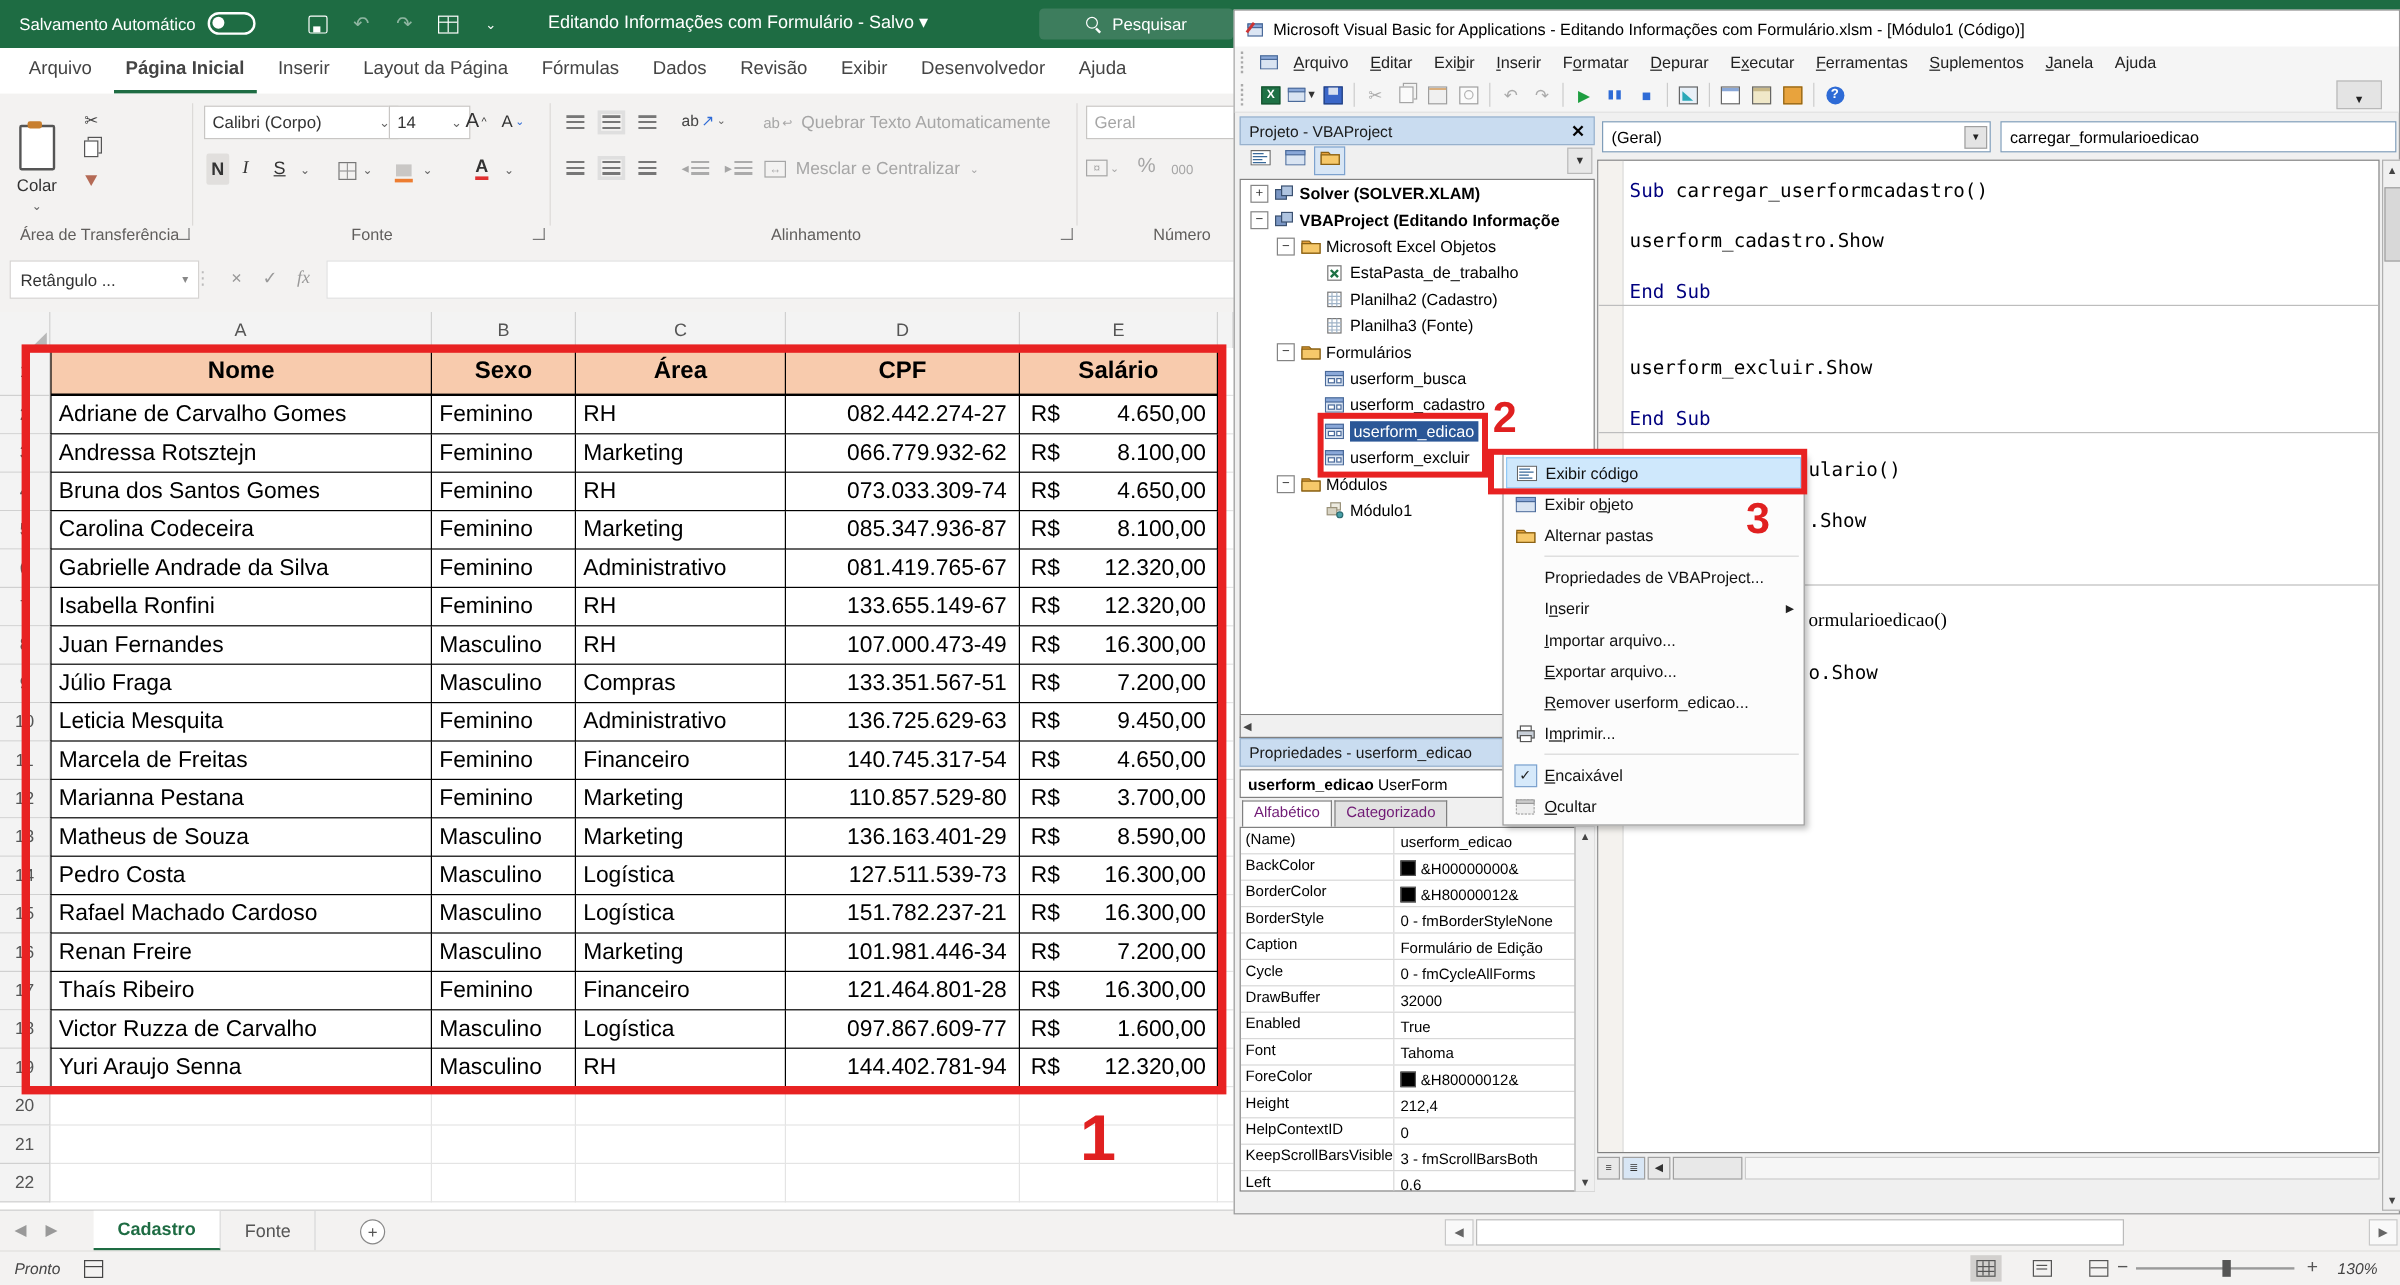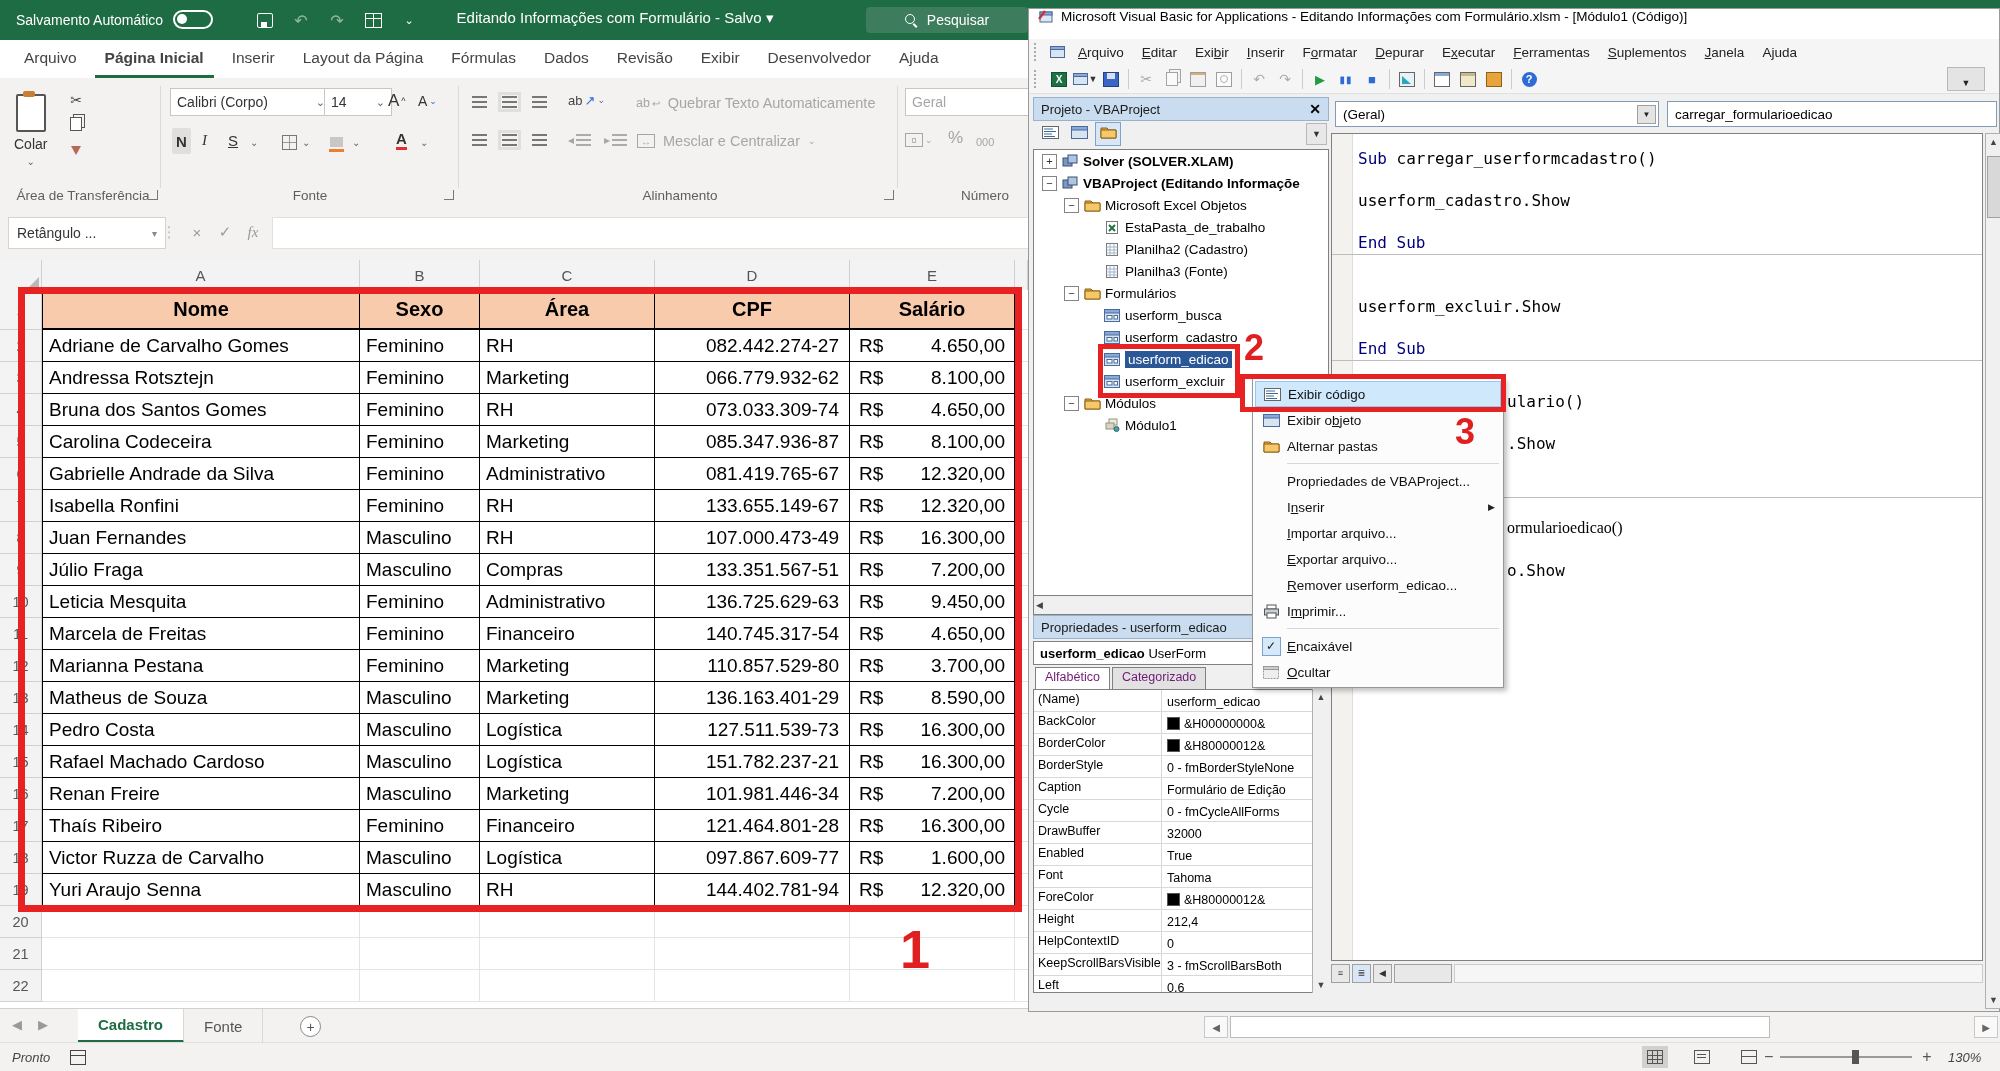--- a/index.html
+++ b/index.html
@@ -86,21 +86,21 @@
   .vicon.act{background:#D2D0CE;}
   .vg{width:14px;height:12px;border:1.3px solid #555;}
   .vg.grid{background:linear-gradient(#555,#555) 0 4px/14px 1px no-repeat,linear-gradient(#555,#555) 0 8px/14px 1px no-repeat,linear-gradient(#555,#555) 4px 0/1px 12px no-repeat,linear-gradient(#555,#555) 9px 0/1px 12px no-repeat;}
   .vg.page{background:linear-gradient(#555,#555) 2px 3px/9px 1px no-repeat,linear-gradient(#555,#555) 2px 6px/9px 1px no-repeat;}
   .vg.brk{background:linear-gradient(#555,#555) 0 5px/14px 1.4px no-repeat;}
   #zoom-track{position:absolute;left:1780px;top:13px;width:132px;height:2px;background:#9a9a9a;}
   #zoom-thumb{position:absolute;left:1852px;top:7px;width:7px;height:14px;background:#555;}
   .zbtn{position:absolute;top:5px;font-size:16px;color:#555;}
   
   #vba{position:absolute;left:1028px;top:8px;width:972px;height:1004px;background:#F0F0F0;border:1px solid #999;box-sizing:border-box;z-index:10;}
-  #vba-titlebar{position:absolute;left:0;top:0;width:100%;height:30px;background:#FFF;display:flex;align-items:flex-start;gap:8px;padding-left:8px;box-sizing:border-box;font-size:13.5px;color:#000;white-space:nowrap;overflow:hidden;}
+  #vba-titlebar{position:absolute;left:0;top:0;width:100%;height:30px;background:#FFF;display:flex;align-items:center;gap:8px;padding-left:8px;box-sizing:border-box;font-size:13.5px;color:#000;white-space:nowrap;overflow:hidden;}
   #vba-menubar{position:absolute;left:0;top:30px;width:100%;height:26px;background:#F5F5F5;display:flex;align-items:center;font-size:13.5px;color:#222;}
   .grip{width:5px;height:18px;margin:0 5px;border-left:2px dotted #AAA;}
   .vmenu{padding:3px 9px;}
   .vmenu u{text-decoration:underline;}
   #vba-toolbar{position:absolute;left:0;top:56px;width:100%;height:28px;background:#F5F5F5;border-bottom:1px solid #E0E0E0;display:flex;align-items:center;}
   .tbsep{width:1px;height:20px;background:#CCC;margin:0 4px;}
   .tbb{width:26px;height:24px;display:flex;align-items:center;justify-content:center;}
   .tbg{font-size:14px;color:#444;}
   .tbg.dim{color:#AAA;}
   .tbg.run{color:#1E9E40;font-size:13px;}
@@ -216,21 +216,21 @@
       <div class="xtab">Layout da Página</div>
       <div class="xtab">Fórmulas</div>
       <div class="xtab">Dados</div>
       <div class="xtab">Revisão</div>
       <div class="xtab">Exibir</div>
       <div class="xtab">Desenvolvedor</div>
       <div class="xtab">Ajuda</div>
     </div>
 
   <div id="xl-ribbon">
-    <div class="rbtn-big" style="left:14px;top:16px;">
+    <div class="rbtn-big" style="left:14px;top:26px;">
       <span class="clipicon"></span>
       <span>Colar</span>
       <span style="font-size:10px;color:#666;">⌄</span>
     </div>
     <span class="mini" style="left:64px;top:12px;">
         <span>✂</span>
       </span>
     <span class="mini" style="left:64px;top:36px;">
         <span class="ic-copy"></span>
       </span>
@@ -984,21 +984,21 @@
           <div class="cl"></div>
           <div class="cl code">userform_cadastro.Show</div>
           <div class="cl"></div>
           <div class="cl code"><span class="kw">End Sub</span></div>
           <div class="cl sep"></div>
           <div class="cl"></div>
           <div class="cl code">userform_excluir.Show</div>
           <div class="cl"></div>
           <div class="cl code"><span class="kw">End Sub</span></div>
           <div class="cl sep"></div>
-          <div class="cl code" style="padding-left:149px;margin-top:10px;">ulario()</div>
+          <div class="cl code" style="padding-left:149px;">ulario()</div>
           <div class="cl"></div>
           <div class="cl code" style="padding-left:149px;">.Show</div>
           <div class="cl"></div>
           <div class="cl"></div>
           <div class="cl sep"></div>
           <div class="cl code" style="padding-left:149px;font-family:Liberation Serif, serif;">ormularioedicao()</div>
           <div class="cl"></div>
           <div class="cl code" style="padding-left:149px;">o.Show</div>
         </div>
     </div>

